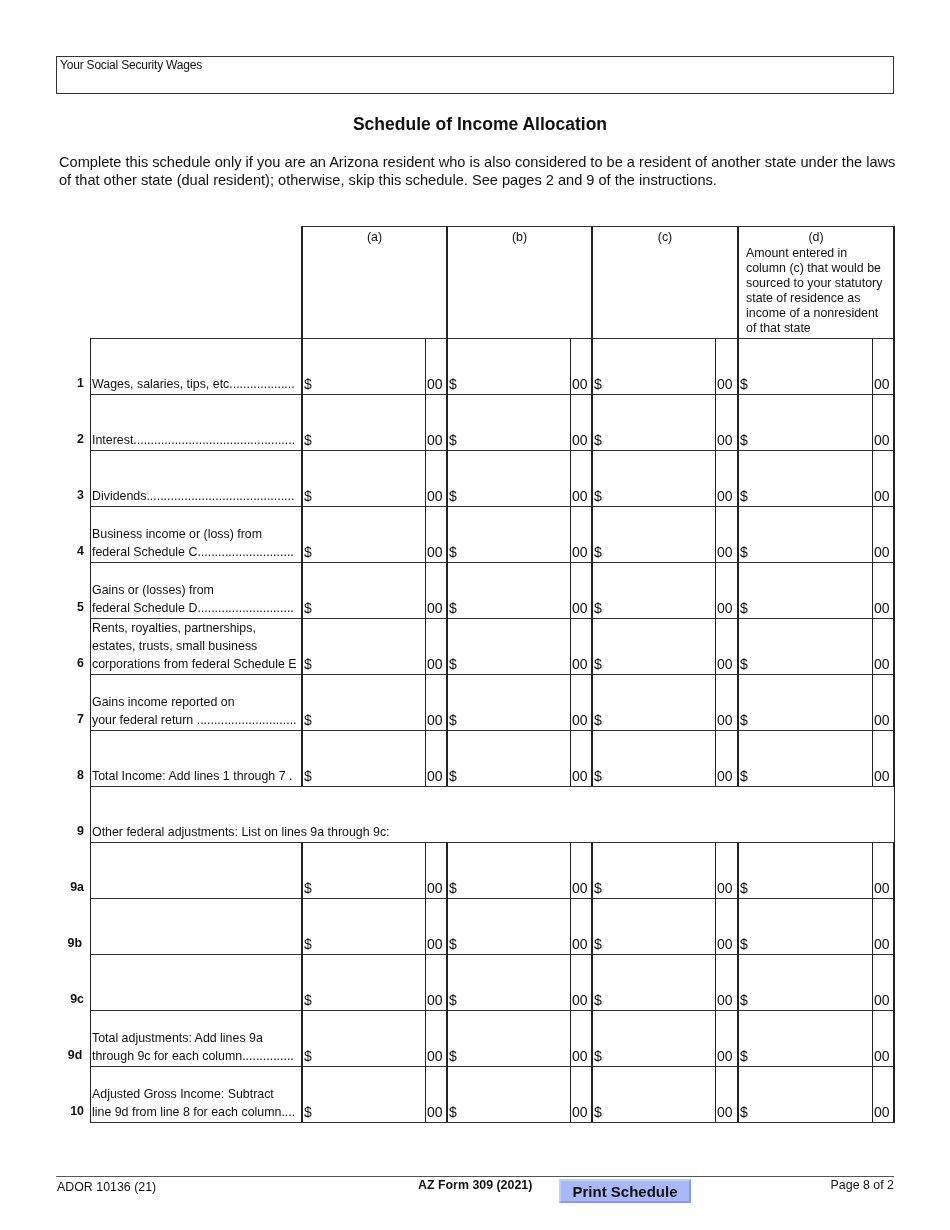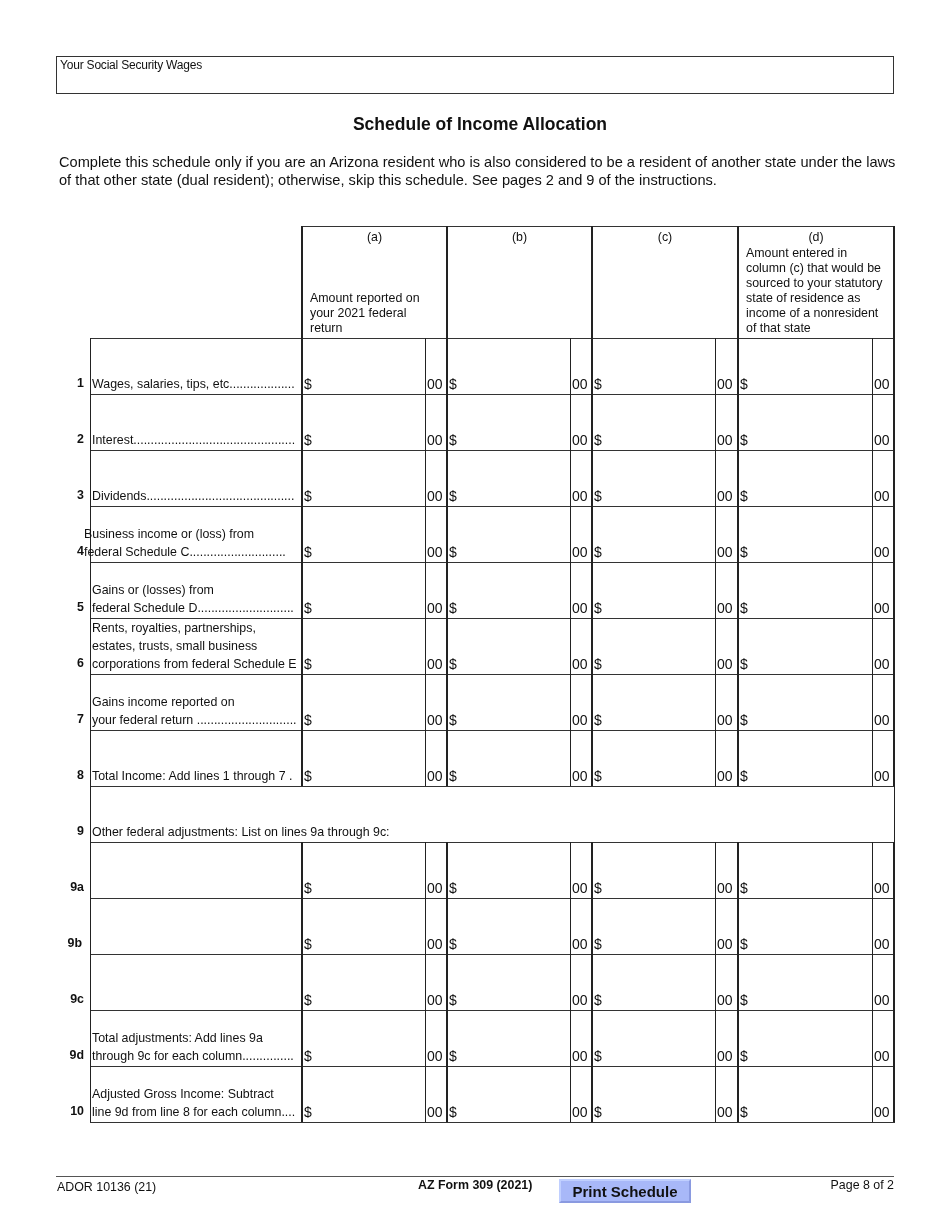--- a/index.html
+++ b/index.html
@@ -43,21 +43,20 @@
   </div>
 </div>
 
 <div class="title">Schedule of Income Allocation</div>
 <div class="intro">Complete this schedule only if you are an Arizona resident who is also considered to be a resident of another state under the laws of that other state (dual resident); otherwise, skip this schedule.  See pages 2 and 9 of the instructions.</div>
 
 <div id="table" class="grid">
     <div class="hline" style="left: 302px; top: 226px; width: 593px;"></div>
     <div class="colhead" style="left: 302px; top: 226px; width: 145px; height: 112px;">
       <div class="letter">(a)</div>
-      <div class="desc">Amount reported on your 2021 federal return</div>
     </div>
     <div class="colhead" style="left: 447px; top: 226px; width: 145px; height: 112px;">
       <div class="letter">(b)</div>
     </div>
     <div class="colhead" style="left: 592px; top: 226px; width: 146px; height: 112px;">
       <div class="letter">(c)</div>
     </div>
     <div class="colhead" style="left: 738px; top: 226px; width: 156px; height: 112px;">
       <div class="letter">(d)</div>
       <div class="desc">Amount entered in column (c) that would be sourced to your statutory state of residence as income of a nonresident of that state</div>
@@ -144,21 +143,21 @@
     <div class="field" style="left: 606px; top: 452px; width: 107px; height: 52px;"></div>
     <div class="vline thick" style="left: 737px; top: 450px; height: 56px;"></div>
     <div class="vline" style="left: 872px; top: 450px; height: 56px;"></div>
     <div class="dollar" style="left: 740px; top: 488px;">$</div>
     <div class="cents" style="left: 874px; top: 488px;">00</div>
     <div class="field" style="left: 752px; top: 452px; width: 118px; height: 52px;"></div>
     <div class="vline thick" style="left: 893px; top: 450px; height: 56px;"></div>
     <div class="hline" style="left: 90px; top: 506px; width: 805px;"></div>
     <div class="row-num" style="left: 54px; top: 544px;">4</div>
     <div class="vline" style="left: 90px; top: 506px; height: 56px;"></div>
-    <div class="row-label" style="top: 525px; left: 84px; width: 224px;">
+    <div class="row-label" style="top: 525px; left: 92px; width: 224px;">
       <div>Business income or (loss) from</div>
       <div>federal Schedule C............................</div>
     </div>
     <div class="vline thick" style="left: 301px; top: 506px; height: 56px;"></div>
     <div class="vline" style="left: 425px; top: 506px; height: 56px;"></div>
     <div class="dollar" style="left: 304px; top: 544px;">$</div>
     <div class="cents" style="left: 427px; top: 544px;">00</div>
     <div class="field" style="left: 316px; top: 508px; width: 107px; height: 52px;"></div>
     <div class="vline thick" style="left: 446px; top: 506px; height: 56px;"></div>
     <div class="vline" style="left: 570px; top: 506px; height: 56px;"></div>
@@ -373,21 +372,21 @@
     <div class="dollar" style="left: 594px; top: 992px;">$</div>
     <div class="cents" style="left: 717px; top: 992px;">00</div>
     <div class="field" style="left: 606px; top: 956px; width: 107px; height: 52px;"></div>
     <div class="vline thick" style="left: 737px; top: 954px; height: 56px;"></div>
     <div class="vline" style="left: 872px; top: 954px; height: 56px;"></div>
     <div class="dollar" style="left: 740px; top: 992px;">$</div>
     <div class="cents" style="left: 874px; top: 992px;">00</div>
     <div class="field" style="left: 752px; top: 956px; width: 118px; height: 52px;"></div>
     <div class="vline thick" style="left: 893px; top: 954px; height: 56px;"></div>
     <div class="hline" style="left: 90px; top: 1010px; width: 805px;"></div>
-    <div class="row-num" style="left: 54px; top: 1048px;">9d</div>
+    <div class="row-num" style="left: 60px; top: 1048px; text-align: center;">9d</div>
     <div class="vline" style="left: 90px; top: 1010px; height: 56px;"></div>
     <div class="row-label" style="top: 1029px; left: 92px; width: 208px;">
       <div>Total adjustments:  Add lines 9a</div>
       <div>through 9c for each column...............</div>
     </div>
     <div class="vline thick" style="left: 301px; top: 1010px; height: 56px;"></div>
     <div class="vline" style="left: 425px; top: 1010px; height: 56px;"></div>
     <div class="dollar" style="left: 304px; top: 1048px;">$</div>
     <div class="cents" style="left: 427px; top: 1048px;">00</div>
     <div class="field" style="left: 316px; top: 1012px; width: 107px; height: 52px;"></div>

